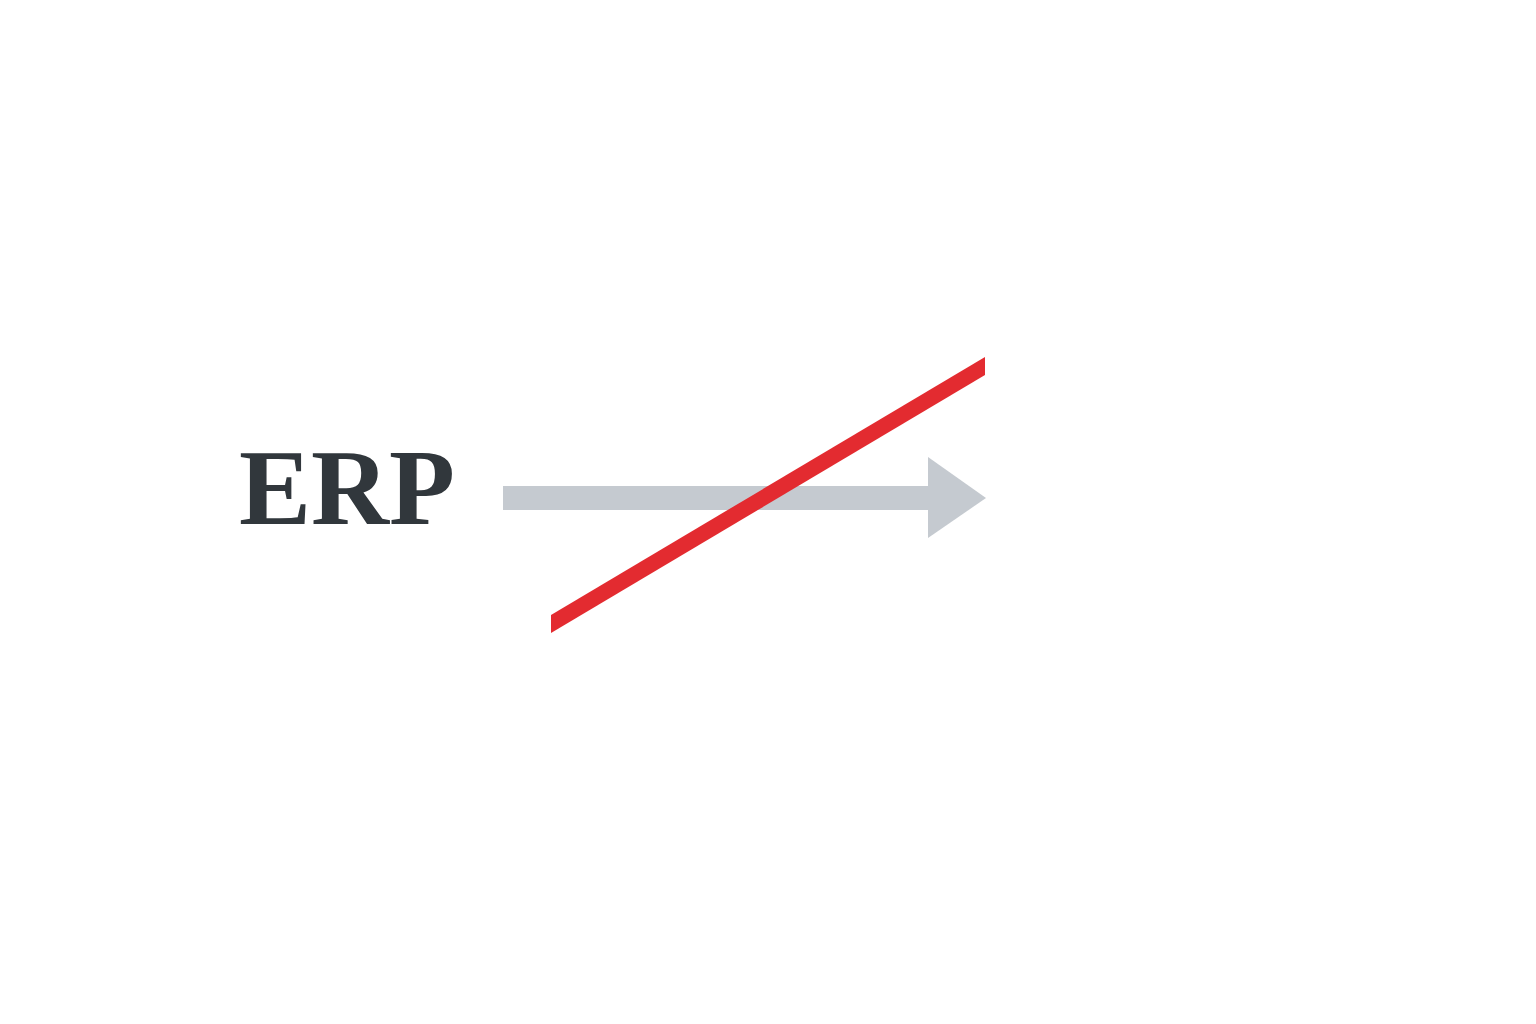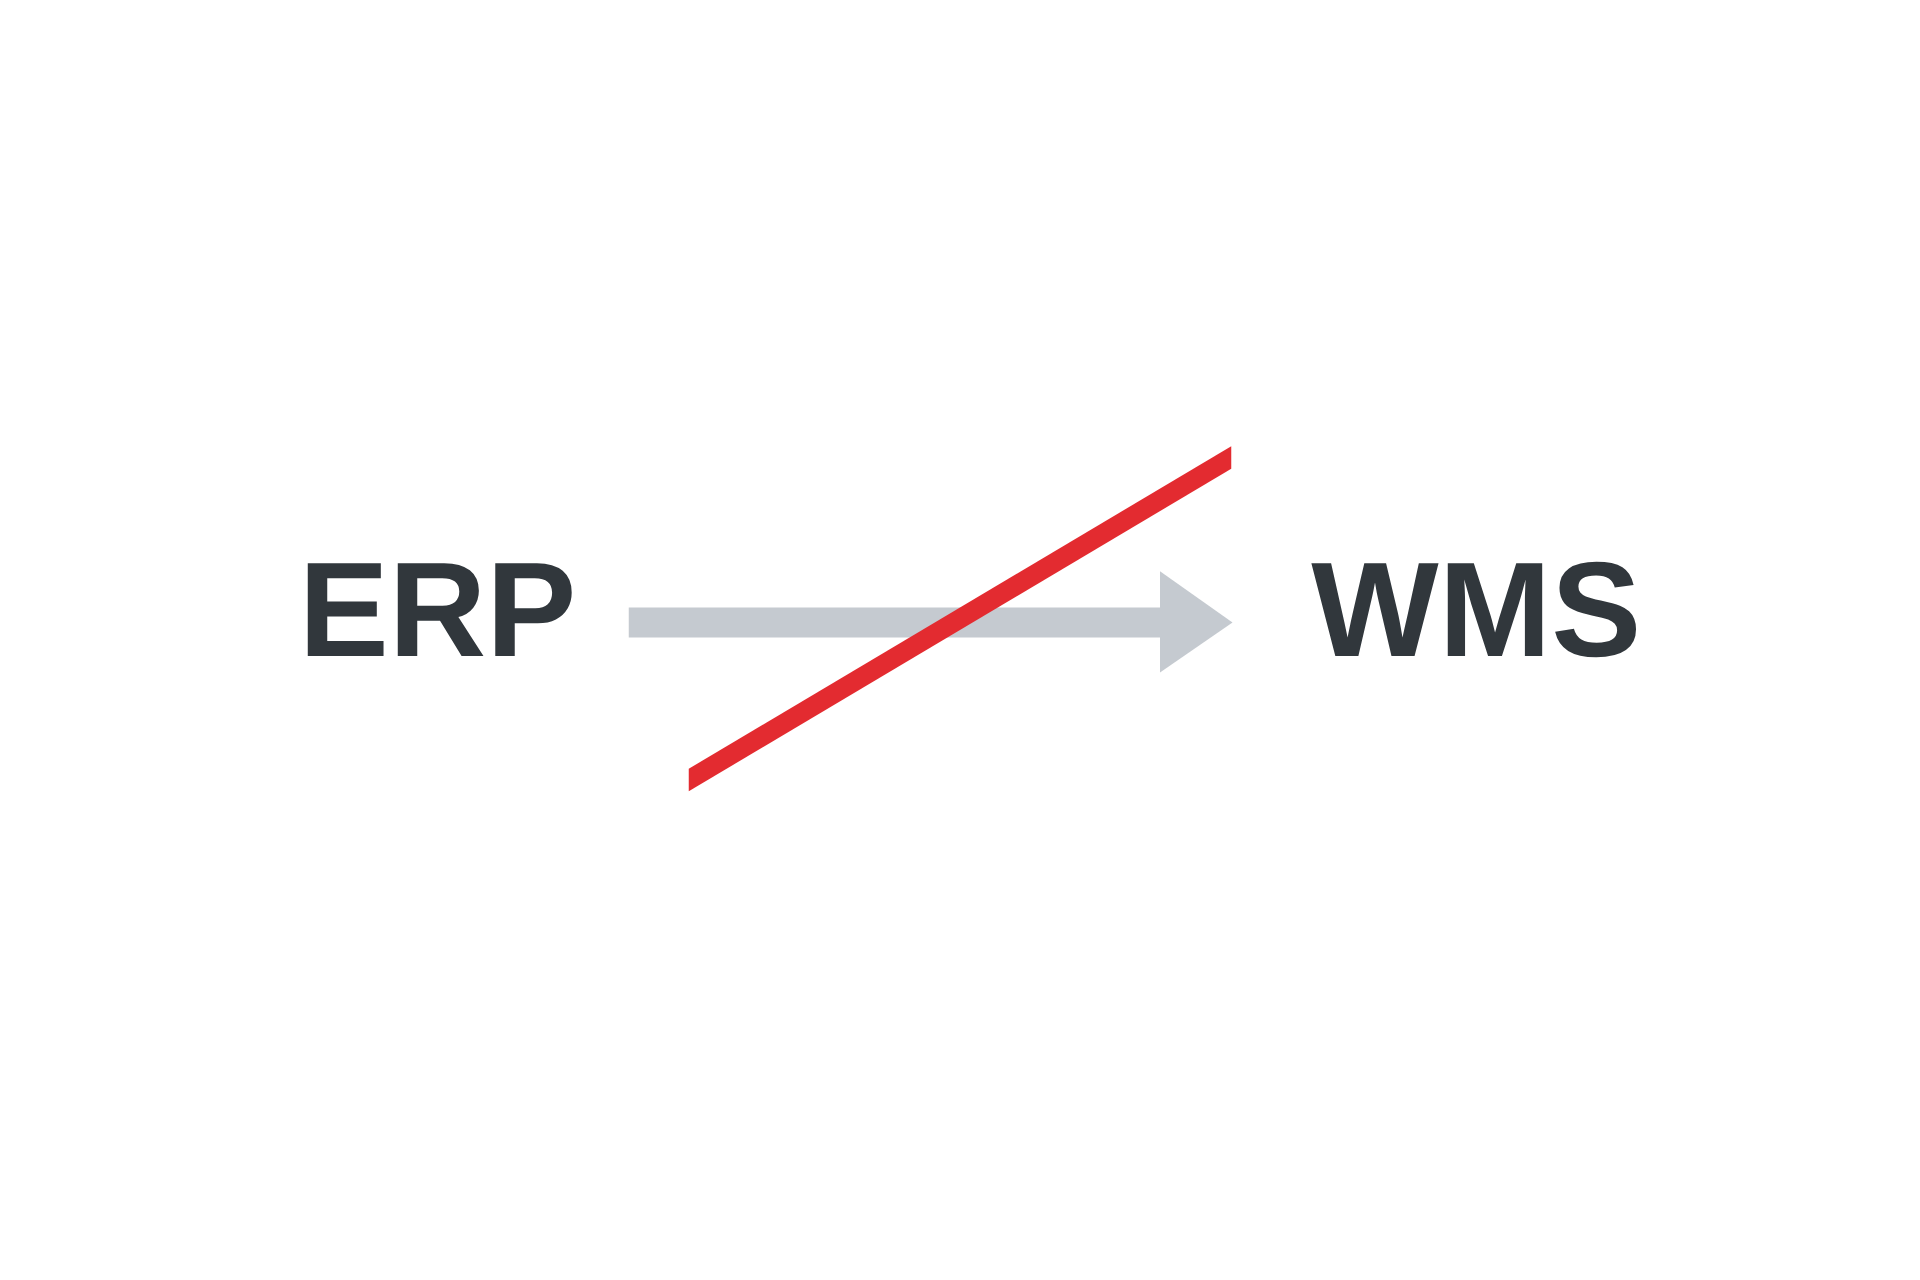--- a/index.html
+++ b/index.html
@@ -6,21 +6,21 @@
     margin: 0;
     padding: 0;
     background: #ffffff;
   }
   .canvas {
     position: relative;
     width: 1536px;
     height: 848px;
     background: #ffffff;
     overflow: hidden;
-    font-family: Liberation Sans, sans-serif;
+    font-family: Liberation Serif, serif;
   }
   .node-label {
     position: absolute;
     top: 434px;
     font-size: 108px;
     font-weight: bold;
     line-height: 1;
     letter-spacing: 0px;
     color: #31373c;
     white-space: nowrap;
@@ -45,15 +45,14 @@
 
   <svg class="diagram-svg" viewBox="0 0 1536 1024" xmlns="http://www.w3.org/2000/svg">
 
     <rect x="503" y="486" width="432" height="24" fill="#c5cad0"></rect>
 
     <polygon points="928,457 986,498 928,538" fill="#c5cad0"></polygon>
 
     <polygon points="551,615 985,357 985,375 551,633" fill="#e32b30"></polygon>
   </svg>
 
-  <span class="node-label right" style="color: rgb(49, 55, 60);">WMS</span>
 
 </div>
 
 </body></html>

